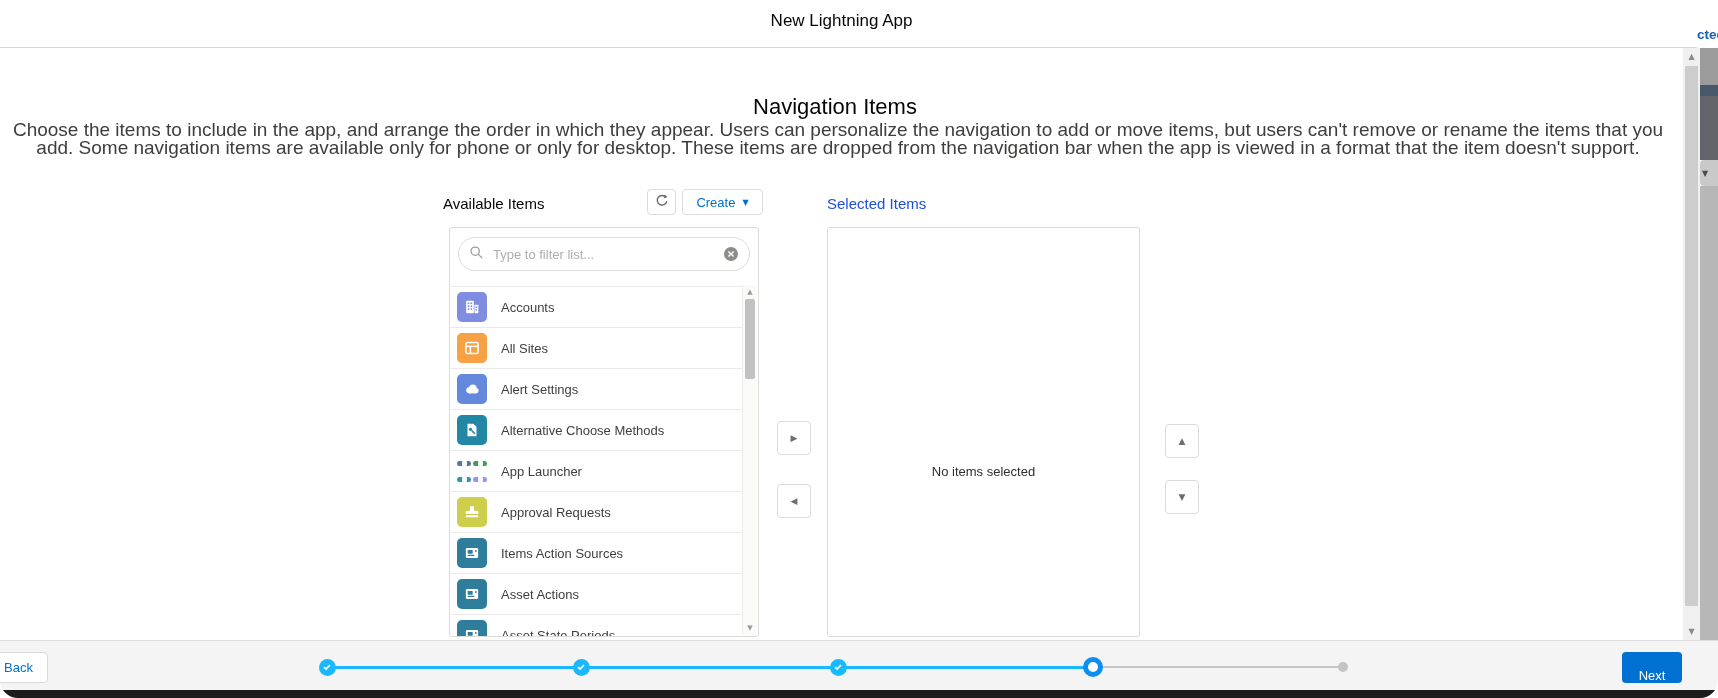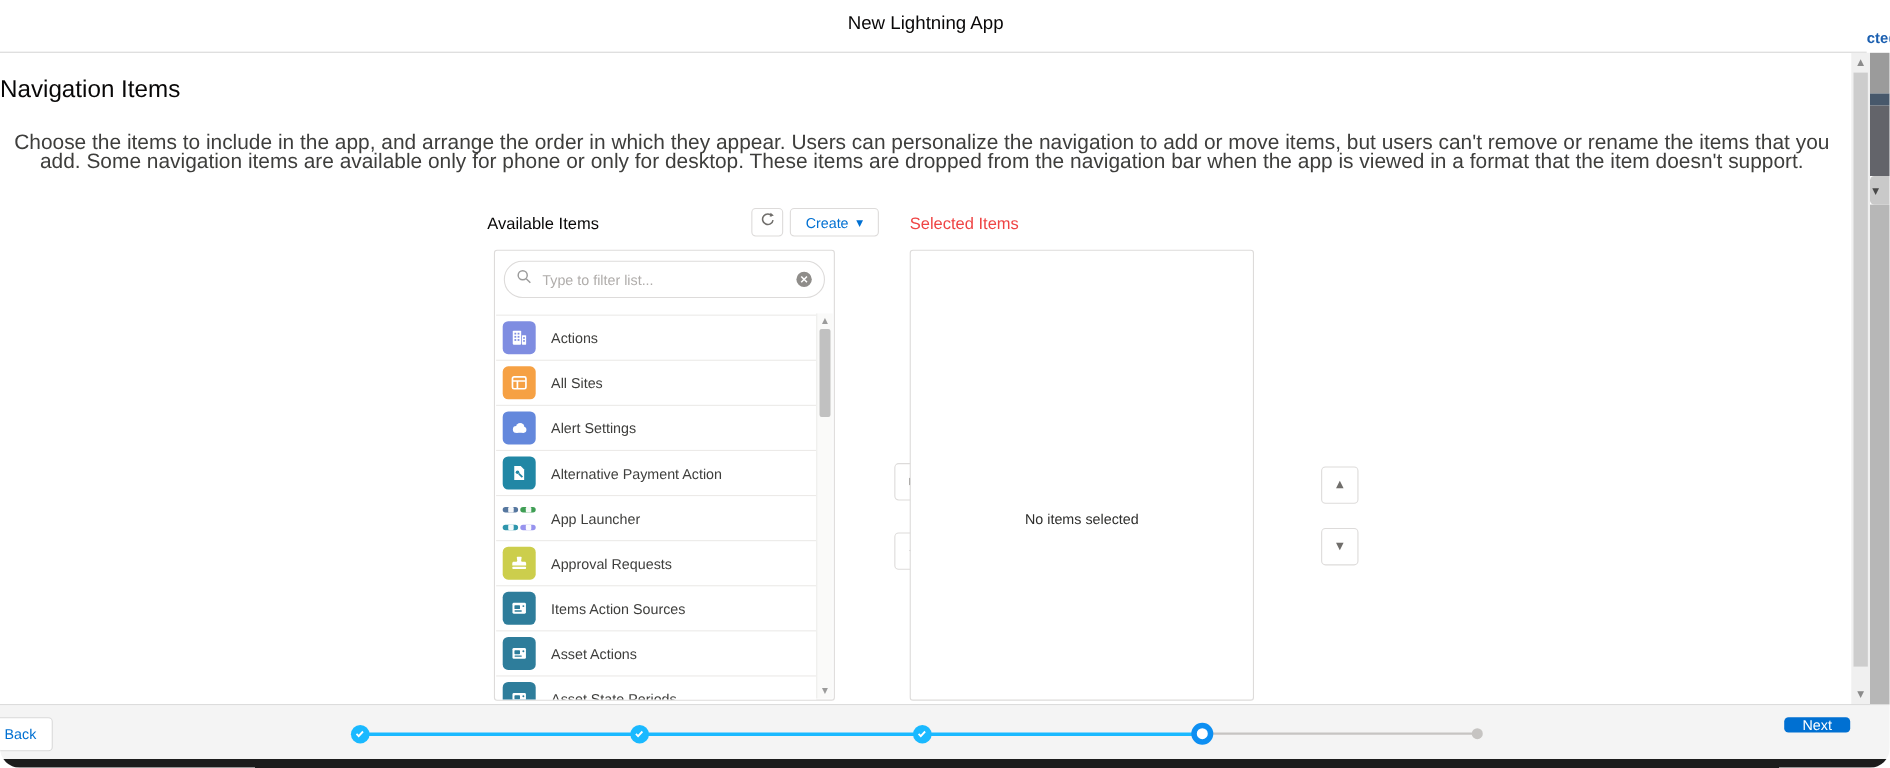--- a/index.html
+++ b/index.html
@@ -5,27 +5,27 @@
   html,body{margin:0;padding:0;}
   body{font-family:"Liberation Sans","DejaVu Sans",sans-serif;background:#fff;}
   #screen{position:relative;width:1718px;height:698px;background:#fff;overflow:hidden;border-radius:18px;}
   .abs{position:absolute;}
 
   
   .modal-title{top:11px;left:0;width:1683px;text-align:center;font-size:17px;color:#080707;}
   .header-divider{top:47px;left:0;width:1697px;height:1px;background:#d8d8d8;}
 
   
-  .page-heading{top:68px;left:0;width:1670px;font-size:22px;color:#080707;}
+  .page-heading{top:94px;left:0;width:1670px;text-align:center;font-size:22px;color:#080707;}
   .page-desc{top:121px;left:8px;width:1660px;text-align:center;font-size:19px;line-height:18px;color:#3e3e3c;}
 
   
   .avail-label{top:195px;left:443px;font-size:15px;color:#080707;}
-  .sel-label{top:195px;left:827px;font-size:15px;color:#ef4444;}
-  .btn-outline{background:#fff;border:1px solid #dddbda;border-radius:4px;display:flex;align-items:center;justify-content:center;box-sizing:border-box;cursor:pointer;margin-left:36px;}
+  .sel-label{top:195px;left:827px;font-size:15px;color:#1d4ed8;}
+  .btn-outline{background:#fff;border:1px solid #dddbda;border-radius:4px;display:flex;align-items:center;justify-content:center;box-sizing:border-box;cursor:pointer;}
   .refresh-btn{top:189px;left:647px;width:29px;height:26px;}
   .create-btn{top:189px;left:682px;width:81px;height:26px;gap:7px;font-size:13px;color:#0070d2;}
   .create-caret{font-family:"DejaVu Sans",sans-serif;font-size:8px;color:#0070d2;}
 
   
   .panel{border:1px solid #dddbda;border-radius:3px;background:#fff;box-sizing:border-box;overflow:hidden;}
   .avail-panel{top:227px;left:449px;width:310px;height:410px;}
   .sel-panel{top:227px;left:827px;width:313px;height:410px;}
   .empty-text{top:236px;left:0;width:100%;text-align:center;font-size:13px;color:#2e2e2c;}
 
@@ -48,21 +48,21 @@
   .list-scrollbar .sb-arrow{position:absolute;left:0;width:100%;text-align:center;font-family:"DejaVu Sans",sans-serif;font-size:7px;color:#9b9b9b;}
   .list-thumb{position:absolute;left:2px;top:14px;width:10px;height:80px;background:#c1c1c1;border-radius:2px;}
 
   
   .sq-btn{width:34px;height:34px;}
   .tri{font-family:"DejaVu Sans",sans-serif;font-size:9px;color:#706e6b;}
 
   
   .footer{top:640px;left:0;width:1718px;height:50px;background:#f4f4f4;border-top:1px solid #dcdcdc;box-sizing:border-box;}
   .back-btn{top:652px;left:-16px;width:64px;height:31px;border:1px solid #d9d9d9;border-radius:4px;background:#fff;color:#0070d2;font-size:13px;display:flex;align-items:center;justify-content:flex-end;padding-right:14px;box-sizing:border-box;cursor:pointer;}
-  .next-btn{top:652px;left:1622px;width:60px;height:14px;border:none;border-radius:4px;background:#0070d2;color:#fff;font-size:13px;display:flex;align-items:center;justify-content:center;cursor:pointer;}
+  .next-btn{top:652px;left:1622px;width:60px;height:31px;border:none;border-radius:4px;background:#0070d2;color:#fff;font-size:13px;display:flex;align-items:flex-end;justify-content:center;cursor:pointer;}
 
   
   .prog-seg{position:absolute;}
   .prog-dot{position:absolute;border-radius:50%;box-sizing:border-box;}
 
   
   .modal-scrollbar{top:48px;left:1683px;width:17px;height:592px;background:#f0f0f0;}
   .modal-scrollbar .sb-arrow{position:absolute;left:0;width:100%;text-align:center;font-family:"DejaVu Sans",sans-serif;font-size:8px;color:#8b8b8b;}
   .modal-thumb{position:absolute;left:2px;top:18px;width:13px;height:540px;background:#cdcdcd;}
 
@@ -126,21 +126,21 @@
                 <rect x="8.4" y="5" width="1.8" height="1.8"></rect>
                 <rect x="5.2" y="8.2" width="1.8" height="1.8"></rect>
                 <rect x="8.4" y="8.2" width="1.8" height="1.8"></rect>
                 <rect x="5.2" y="11.4" width="1.8" height="1.8"></rect>
                 <rect x="8.4" y="11.4" width="1.8" height="1.8"></rect>
                 <rect x="14" y="9.4" width="1.7" height="1.7"></rect>
                 <rect x="14" y="12.4" width="1.7" height="1.7"></rect>
               </g>
             </svg>
           </span>
-          <span class="row-label">Actions</span>
+          <span class="row-label">Accounts</span>
         </div>
         <div class="row">
           <span class="icon-sq" style="background: rgb(246, 161, 68);">
             <svg width="18" height="18" viewBox="0 0 20 20">
               <rect x="3.2" y="4" width="13.6" height="12" rx="1.6" fill="none" stroke="#fff" stroke-width="1.7"></rect>
               <line x1="3.5" y1="8.2" x2="16.5" y2="8.2" stroke="#fff" stroke-width="1.7"></line>
               <line x1="8.2" y1="8.2" x2="8.2" y2="15.7" stroke="#fff" stroke-width="1.7"></line>
             </svg>
           </span>
           <span class="row-label">All Sites</span>
@@ -157,21 +157,21 @@
           <span class="row-label">Alert Settings</span>
         </div>
         <div class="row">
           <span class="icon-sq" style="background: rgb(33, 135, 165);">
             <svg width="18" height="18" viewBox="0 0 20 20">
               <path d="M5 3 h6.5 l3.5 3.5 V17 H5 Z" fill="#fff"></path>
               <circle cx="8.3" cy="9.3" r="1.8" fill="#2187A5"></circle>
               <path d="M9.6 10.6 L13.2 14.2" stroke="#2187A5" stroke-width="1.8"></path>
             </svg>
           </span>
-          <span class="row-label">Alternative Payment Action</span>
+          <span class="row-label">Alternative Choose Methods</span>
         </div>
         <div class="row">
           <span class="icon-sq grid-icon">
             <span class="tile" style="background: rgb(86, 119, 159);">
               <i></i>
             </span>
             <span class="tile" style="background: rgb(63, 158, 84);">
               <i></i>
             </span>
             <span class="tile" style="background: rgb(47, 150, 172);">

